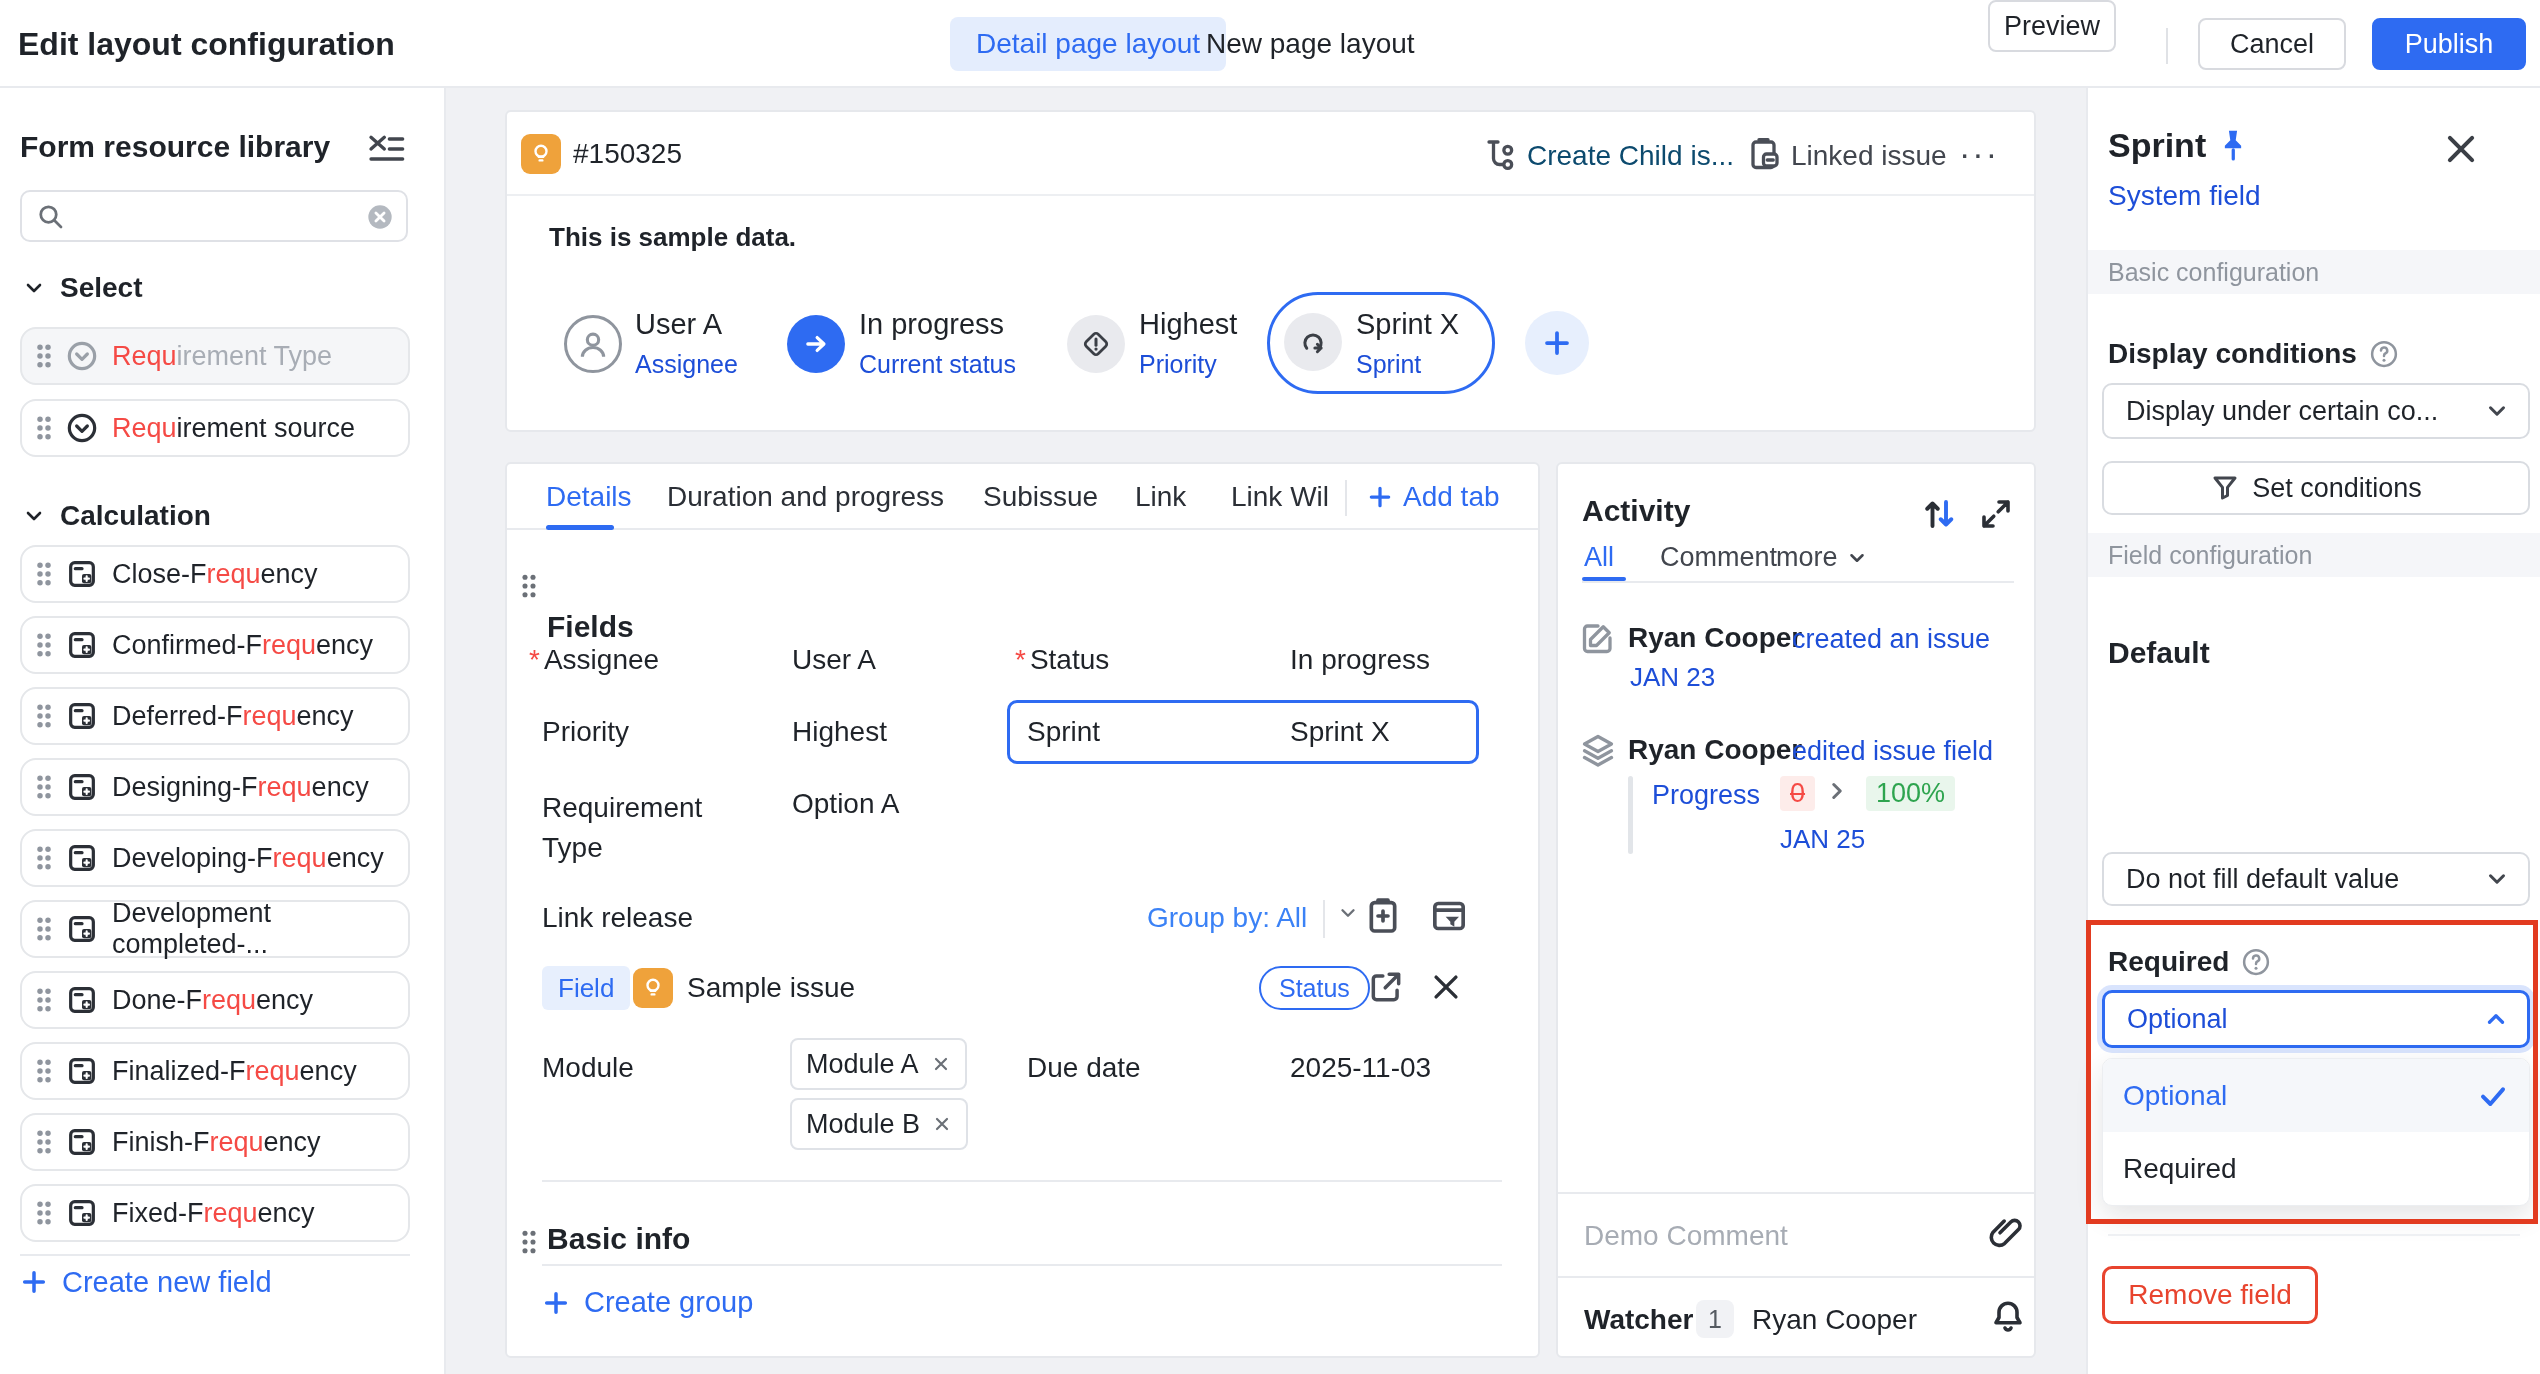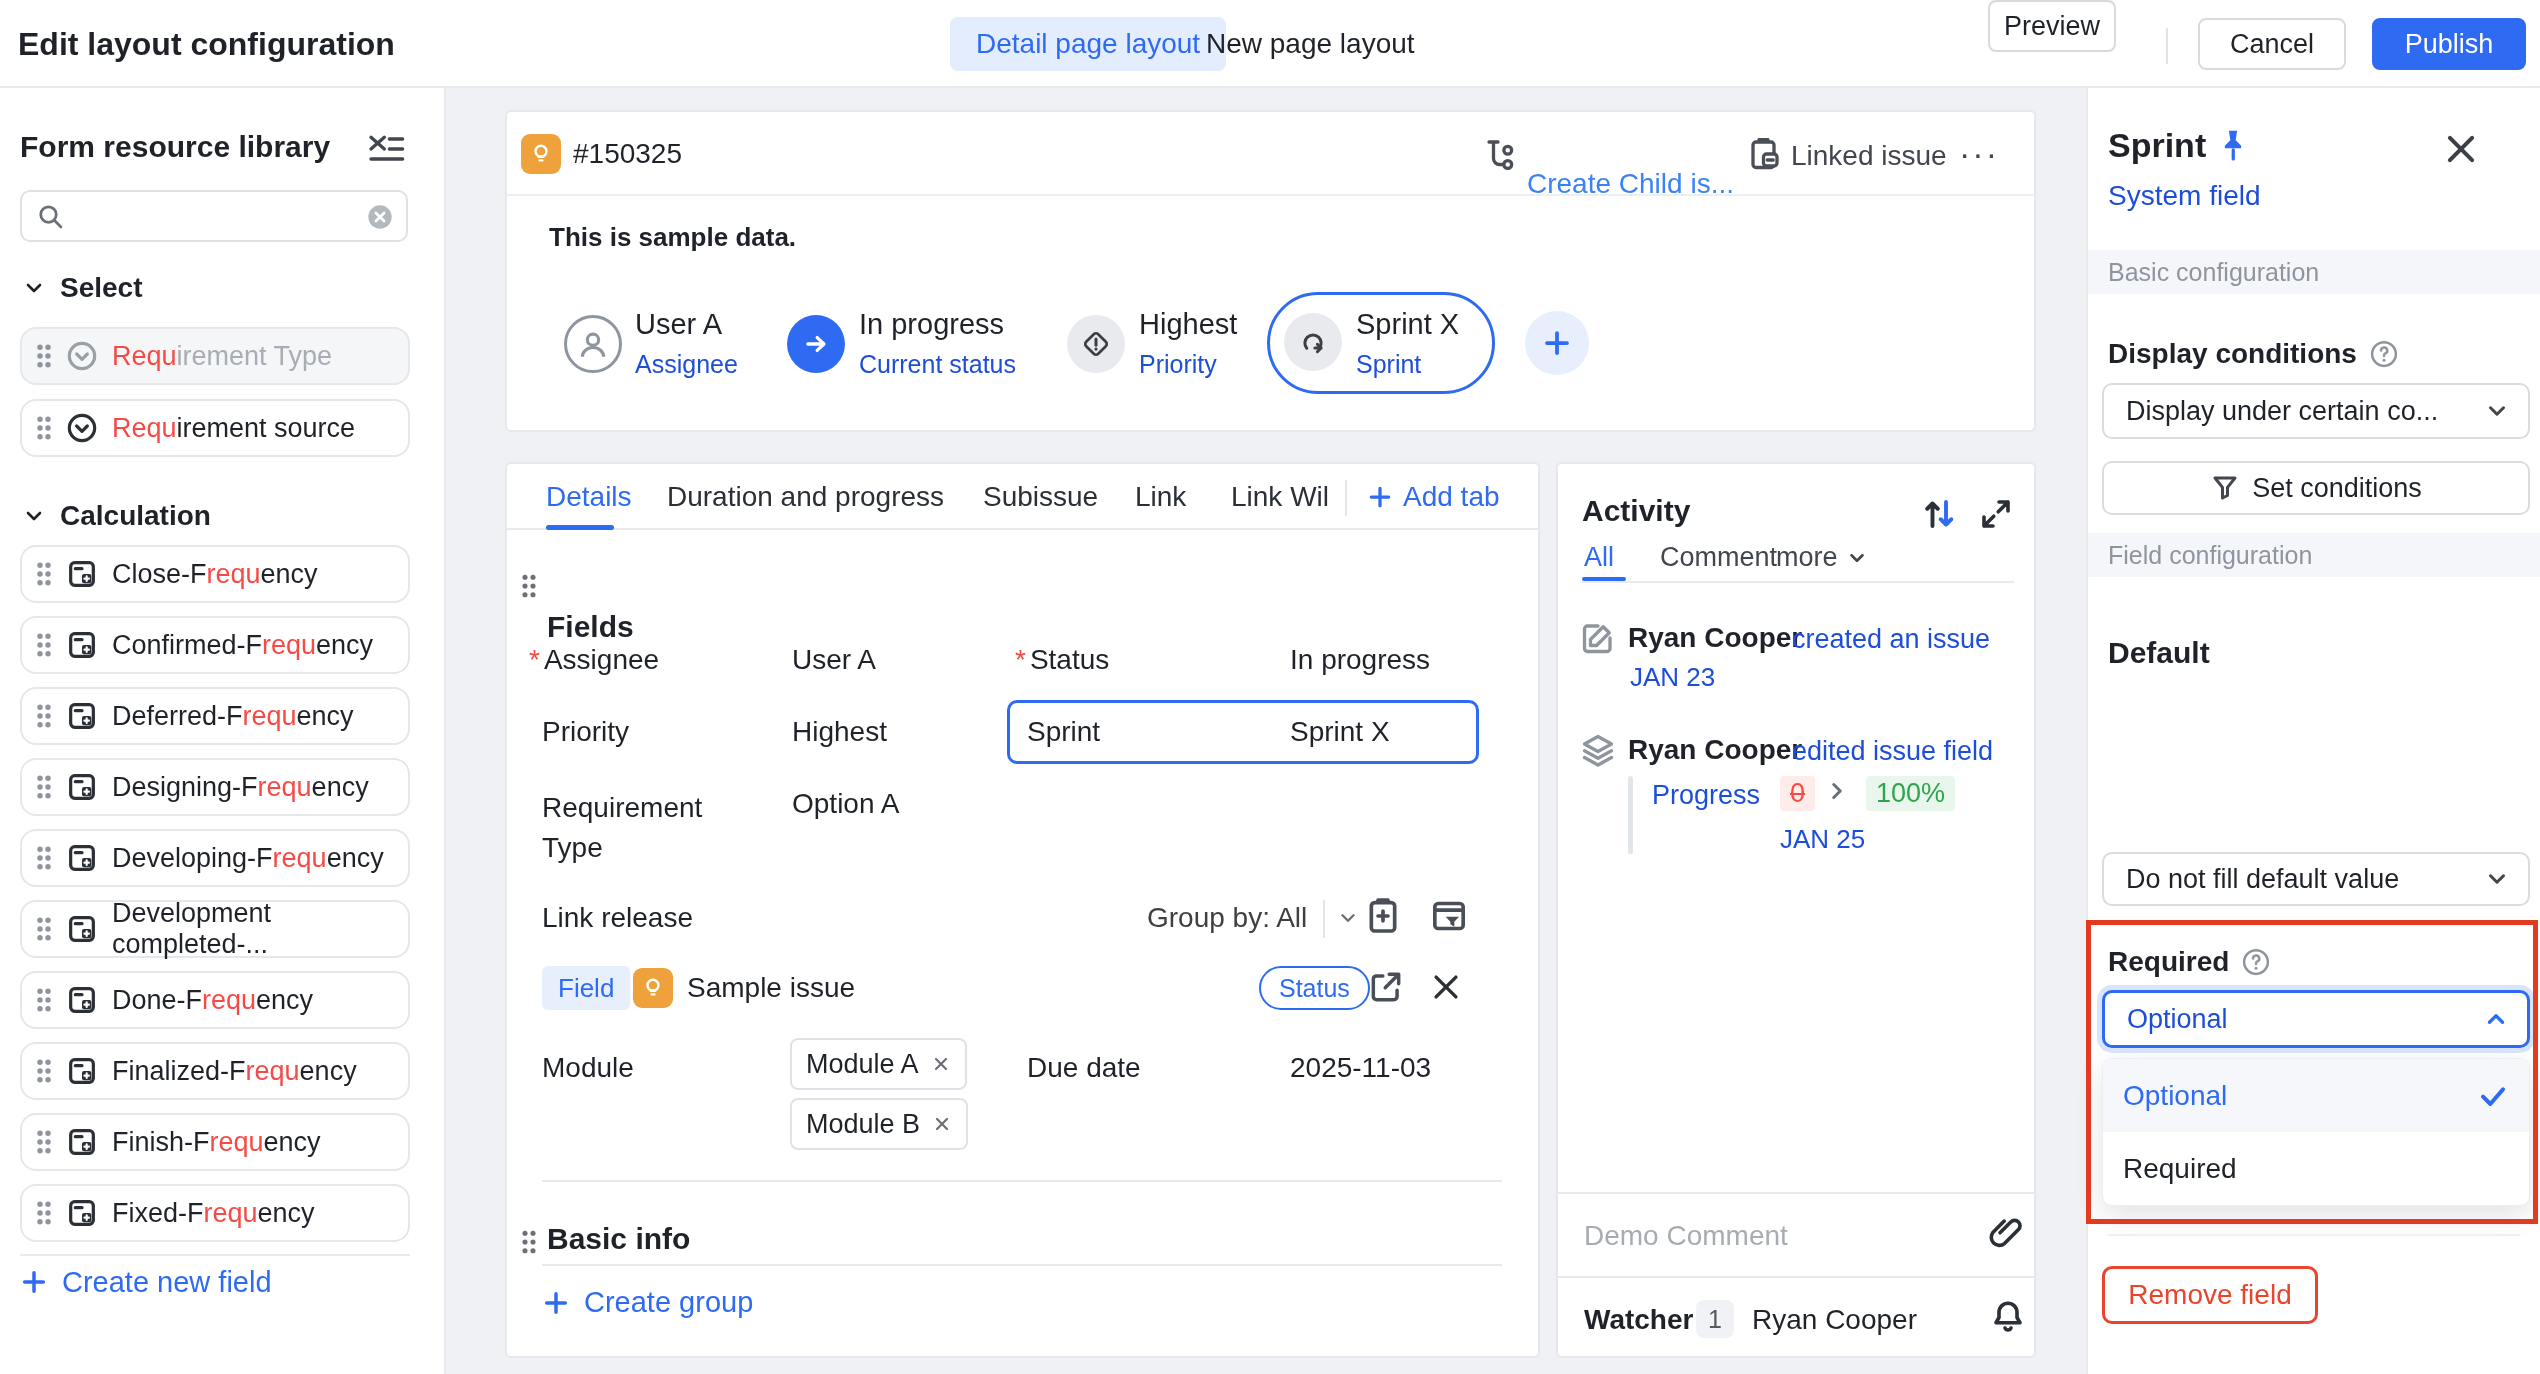--- a/index.html
+++ b/index.html
@@ -380,21 +380,21 @@
       <span class="abs" style="left:66px;top:26px;font-size:28px;">#150325</span>
       <span class="abs" style="left:976px;top:24px;">
         <svg width="36" height="36" viewBox="0 0 24 24">
             <g stroke="#4a4e57" stroke-width="2.2" fill="none" stroke-linecap="round">
               <path d="M4 4 H10 M7 4 V15 a4 4 0 0 0 4 4 h2"></path>
               <circle cx="16.5" cy="9.5" r="2.6"></circle>
               <circle cx="16.5" cy="19" r="2.6"></circle>
             </g>
           </svg>
       </span>
-      <span class="abs" style="left:1020px;top:28px;font-size:28px;color:#3b82f6;margin-top:28px;">Create Child is...</span>
+      <span class="abs" style="left:1020px;top:28px;font-size:28px;color:#0c4a6e;">Create Child is...</span>
       <span class="abs" style="left:1240px;top:24px;">
         <svg width="36" height="36" viewBox="0 0 24 24">
             <g stroke="#4a4e57" stroke-width="2.2" fill="none" stroke-linecap="round">
               <rect x="4" y="4" width="14" height="17" rx="2"></rect>
               <path d="M8 2.5 H14"></path>
               <rect x="11" y="12" width="9" height="8" rx="2" fill="#fff"></rect>
               <path d="M13.5 16 H17.5"></path>
             </g>
           </svg>
       </span>
@@ -487,21 +487,21 @@
     <span class="fieldlabel" style="left:35px;top:252px;">Priority</span>
     <span class="fieldlabel" style="left:285px;top:252px;">Highest</span>
     <span class="abs" style="left:500px;top:236px;width:472px;height:64px;border:3px solid #2e6bf2;border-radius:10px;box-sizing:border-box;"></span>
     <span class="fieldlabel" style="left:520px;top:252px;">Sprint</span>
     <span class="fieldlabel" style="left:783px;top:252px;">Sprint X</span>
 
     <span class="fieldlabel" style="left:35px;top:324px;line-height:40px;"><span>Requirement</span><br><span>Type</span></span>
     <span class="fieldlabel" style="left:285px;top:324px;">Option A</span>
 
     <span class="fieldlabel" style="left:35px;top:438px;">Link release</span>
-    <span class="abs" style="left:640px;top:438px;font-size:28px;color:#404040;display:flex;align-items:center;gap:30px;">
+    <span class="abs" style="left:640px;top:438px;font-size:28px;color:#3b82f6;display:flex;align-items:flex-start;gap:30px;">
       <span>Group by: All</span>
       <svg width="22" height="22" viewBox="0 0 24 24">
           <path d="M6 9 L12 15 L18 9" fill="none" stroke="#6b7077" stroke-width="2.6" stroke-linecap="round" stroke-linejoin="round"></path>
         </svg>
     </span>
     <span class="abs" style="left:816px;top:436px;width:2px;height:38px;background:#e4e6ea;"></span>
     <span class="abs" style="left:856px;top:432px;">
       <svg width="40" height="40" viewBox="0 0 24 24">
           <g stroke="#4a4e57" stroke-width="2.2" fill="none" stroke-linecap="round">
             <rect x="5" y="4" width="14" height="17" rx="2"></rect>

